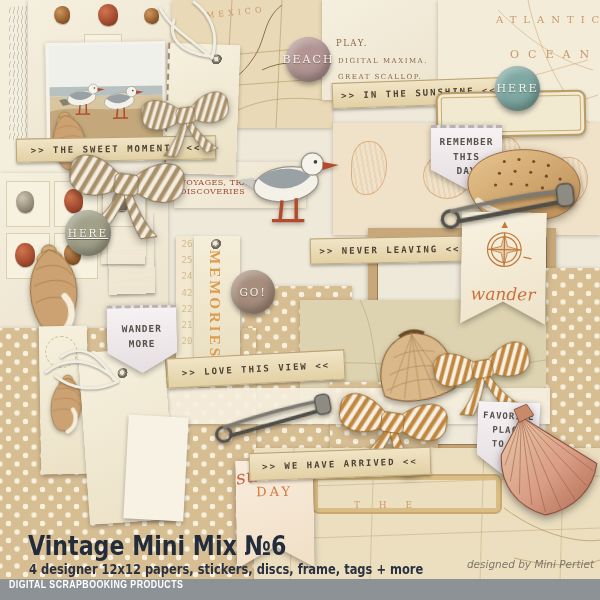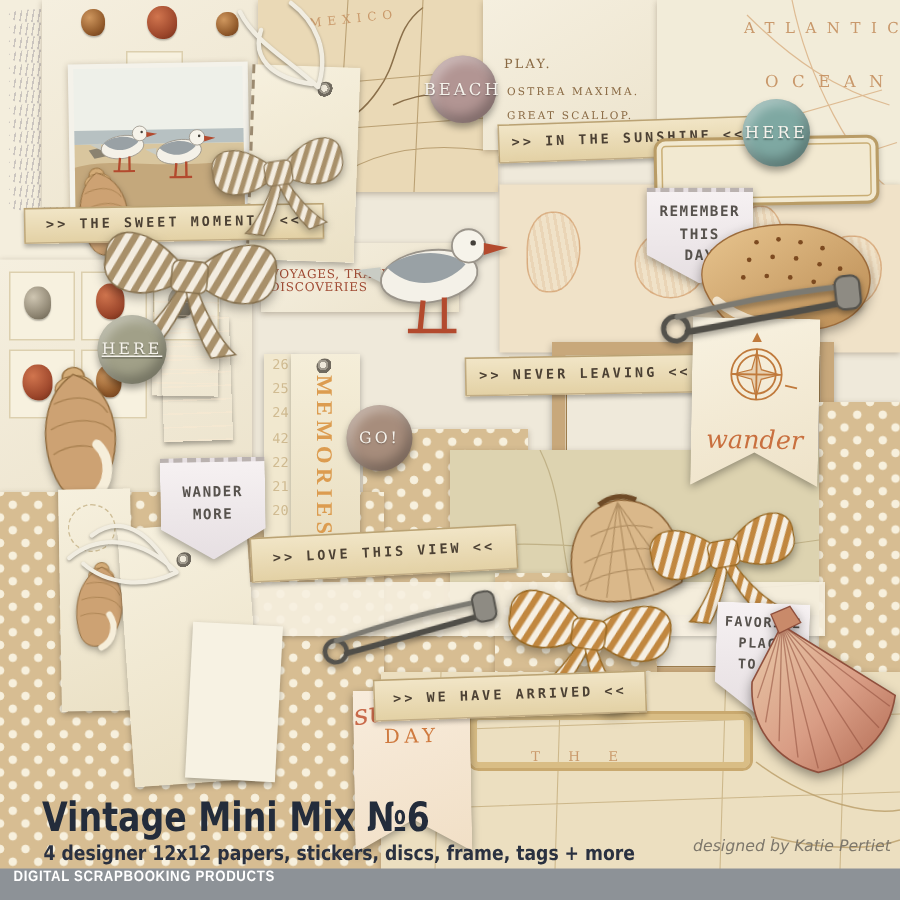--- a/index.html
+++ b/index.html
@@ -144,21 +144,21 @@
     <svg width="160" height="128">
       <path d="M10,120 C40,80 60,90 80,60 C95,40 90,20 110,5" stroke="#8a6f4a" stroke-width="1" fill="none"></path>
       <path d="M40,128 C70,100 110,95 150,100 M0,60 L160,46 M0,90 L160,78 M60,0 L52,128 M110,0 L104,128" stroke="#a58856" stroke-width=".7" fill="none" opacity=".7"></path>
       <path d="M90,70 C110,60 130,64 150,55" stroke="#8a6f4a" stroke-width="1" fill="none"></path>
     </svg>
     <div class="maptext" style="left:34px;top:8px;font-size:8px;letter-spacing:4px;opacity:.8;transform:rotate(-6deg);">MEXICO</div>
   </div>
 
   <div class="paper cream" style="left:322px;top:0;width:140px;height:100px;">
     <div class="spectext" style="left:14px;top:38px;font-size:8.5px;">PLAY.</div>
-    <div class="spectext" style="left:16px;top:57px;font-size:7px;">OSTREA MAXIMA.</div>
+    <div class="spectext" style="left:16px;top:57px;font-size:7px;">DIGITAL MAXIMA.</div>
     <div class="spectext" style="left:16px;top:73px;font-size:7px;">GREAT SCALLOP.</div>
   </div>
 
   <div class="paper" style="left:438px;top:0;width:162px;height:168px;background:#f2ecd9;">
     <svg width="162" height="168" style="position:absolute;left:0;top:0;">
       <path d="M10,100 L150,60 M20,140 L160,95 M60,10 C90,40 120,60 155,70 M90,0 C100,50 130,110 160,130" stroke="#d09a62" stroke-width=".8" fill="none" opacity=".6"></path>
       <circle cx="120" cy="120" r="26" stroke="#d09a62" stroke-width=".8" fill="none" opacity=".5"></circle>
     </svg>
     <div class="maptext" style="left:58px;top:14px;font-size:10px;letter-spacing:7px;opacity:.85;">ATLANTIC</div>
     <div class="maptext" style="left:72px;top:48px;font-size:11px;letter-spacing:9px;opacity:.85;">OCEAN</div>
@@ -394,18 +394,18 @@
     </div>
   </div>
   <div class="strip" style="left:249px;top:450px;width:180px;height:26px;transform:rotate(-2deg);">&gt;&gt;  WE HAVE ARRIVED  &lt;&lt;</div>
   <svg class="abs" viewBox="0 0 150 44" width="128" height="48" style="left:208px;top:394px;transform:rotate(-11deg);filter:drop-shadow(0 2px 2px rgba(0,0,0,.4));">
     <use href="#pinShape"></use>
   </svg>
 
 
   <div class="titleblock abs" style="left: 28px; top: 530px; font-size: 27px; font-weight: 700; transform: scaleX(0.82); transform-origin: left center; white-space: nowrap; color: rgb(35, 44, 59);">Vintage Mini Mix №6</div>
   <div class="titleblock abs" style="left: 29px; top: 561px; font-size: 13.5px; font-weight: 700; transform: scaleX(0.85); transform-origin: left center; white-space: nowrap; color: rgb(42, 49, 64);">4 designer 12x12 papers, stickers, discs, frame, tags + more</div>
-  <div class="abs" style="right: 6px; top: 558px; font-size: 10.5px; font-style: italic; font-family: &quot;DejaVu Sans&quot;, sans-serif; color: rgb(125, 119, 107);">designed by Katie Pertiet</div>
+  <div class="abs" style="right: 6px; top: 558px; font-size: 10.5px; font-style: italic; font-family: &quot;DejaVu Sans&quot;, sans-serif; color: rgb(125, 119, 107);">designed by Mini Pertiet</div>
   <div class="abs" style="left: 0px; top: 579px; width: 600px; height: 21px; display: flex; background-color: rgb(141, 146, 151);">
     <span style="font-size: 10px; font-weight: 700; letter-spacing: 0.5px; margin-left: 9px; transform: scaleX(0.88); transform-origin: left center; white-space: nowrap; color: rgb(255, 255, 255);">DIGITAL SCRAPBOOKING PRODUCTS</span>
   </div>
 
 </div>
 
 </body></html>

